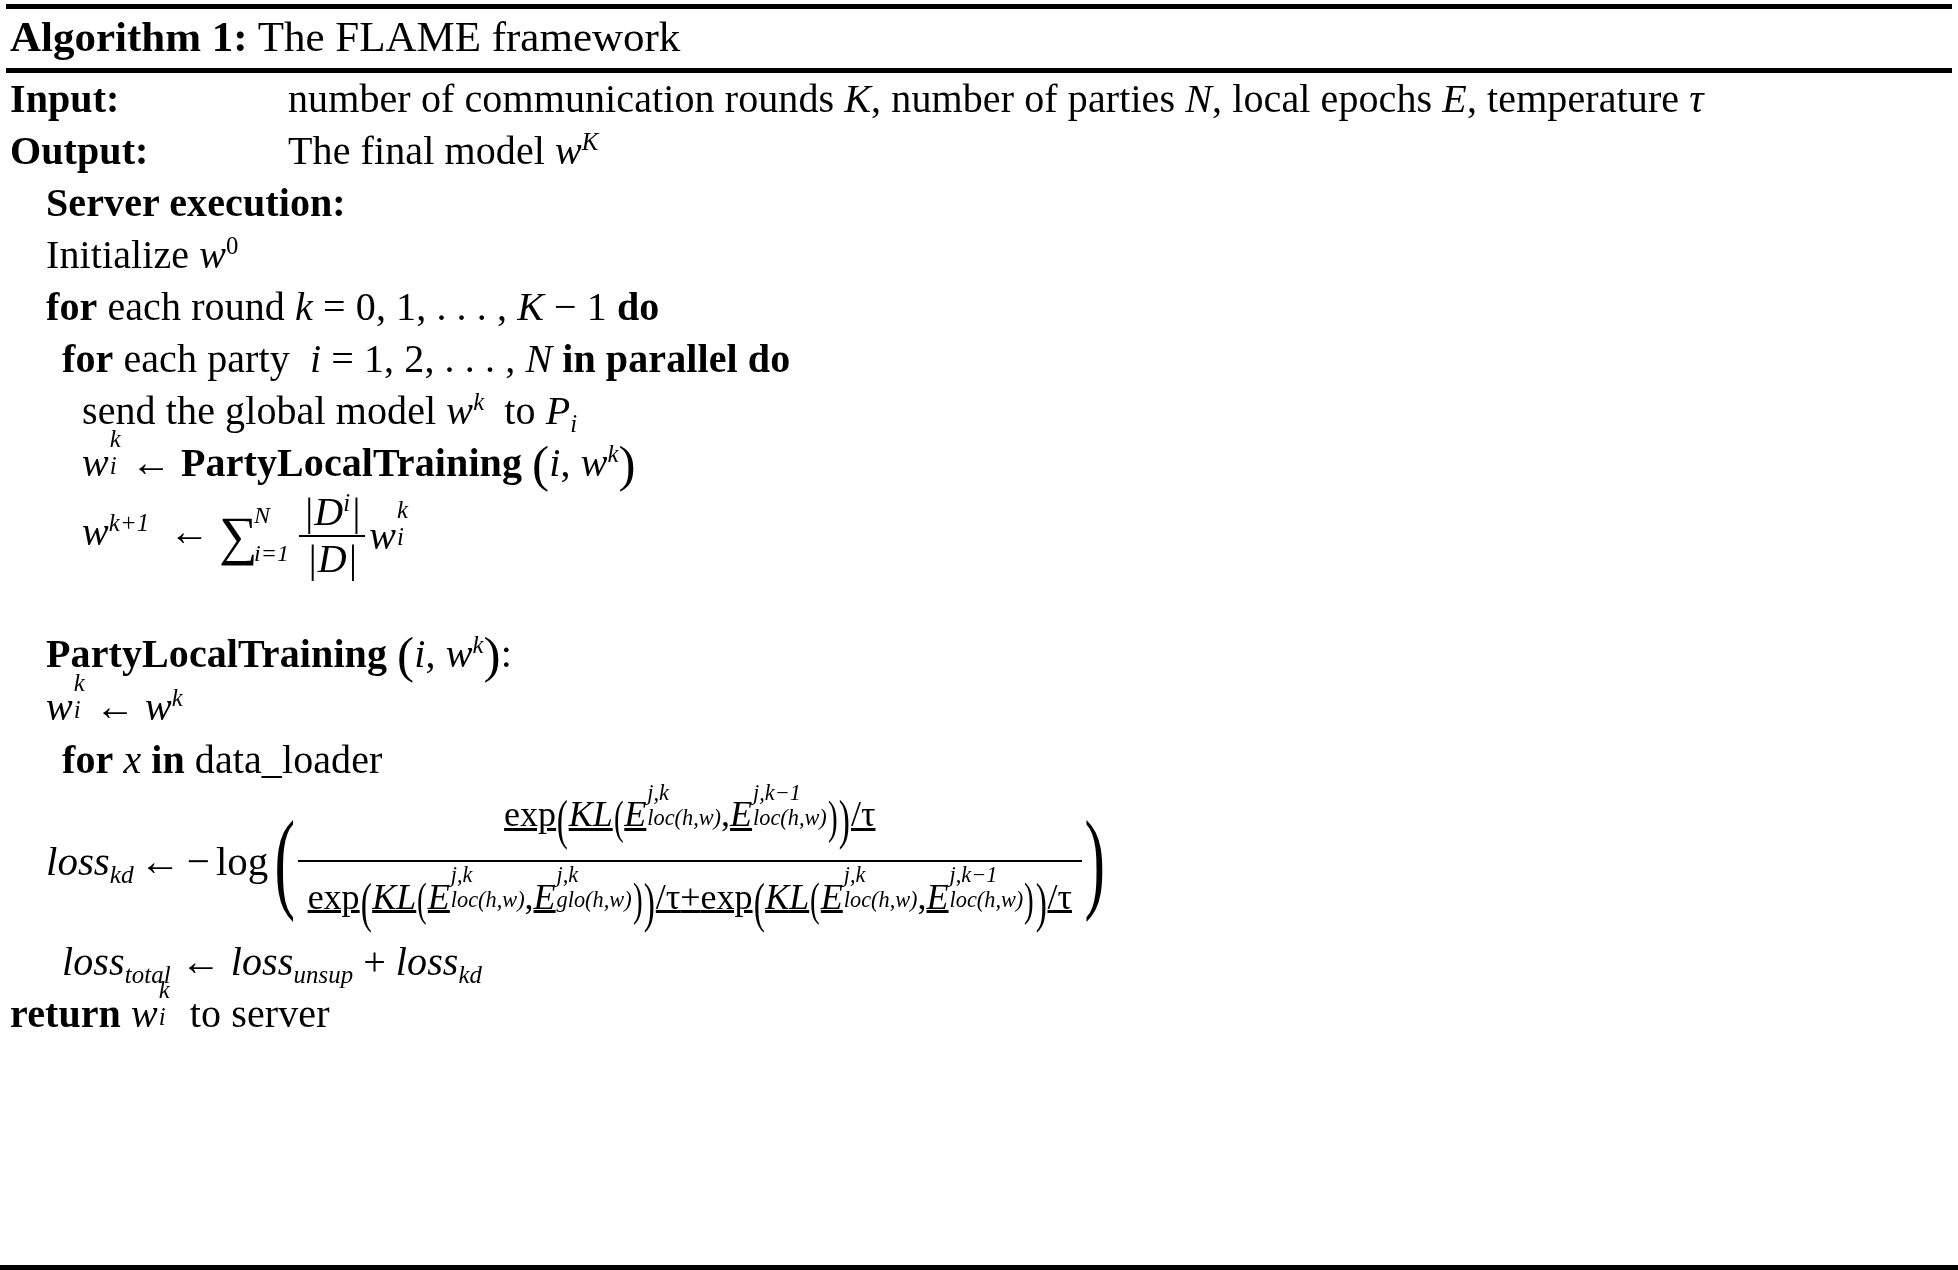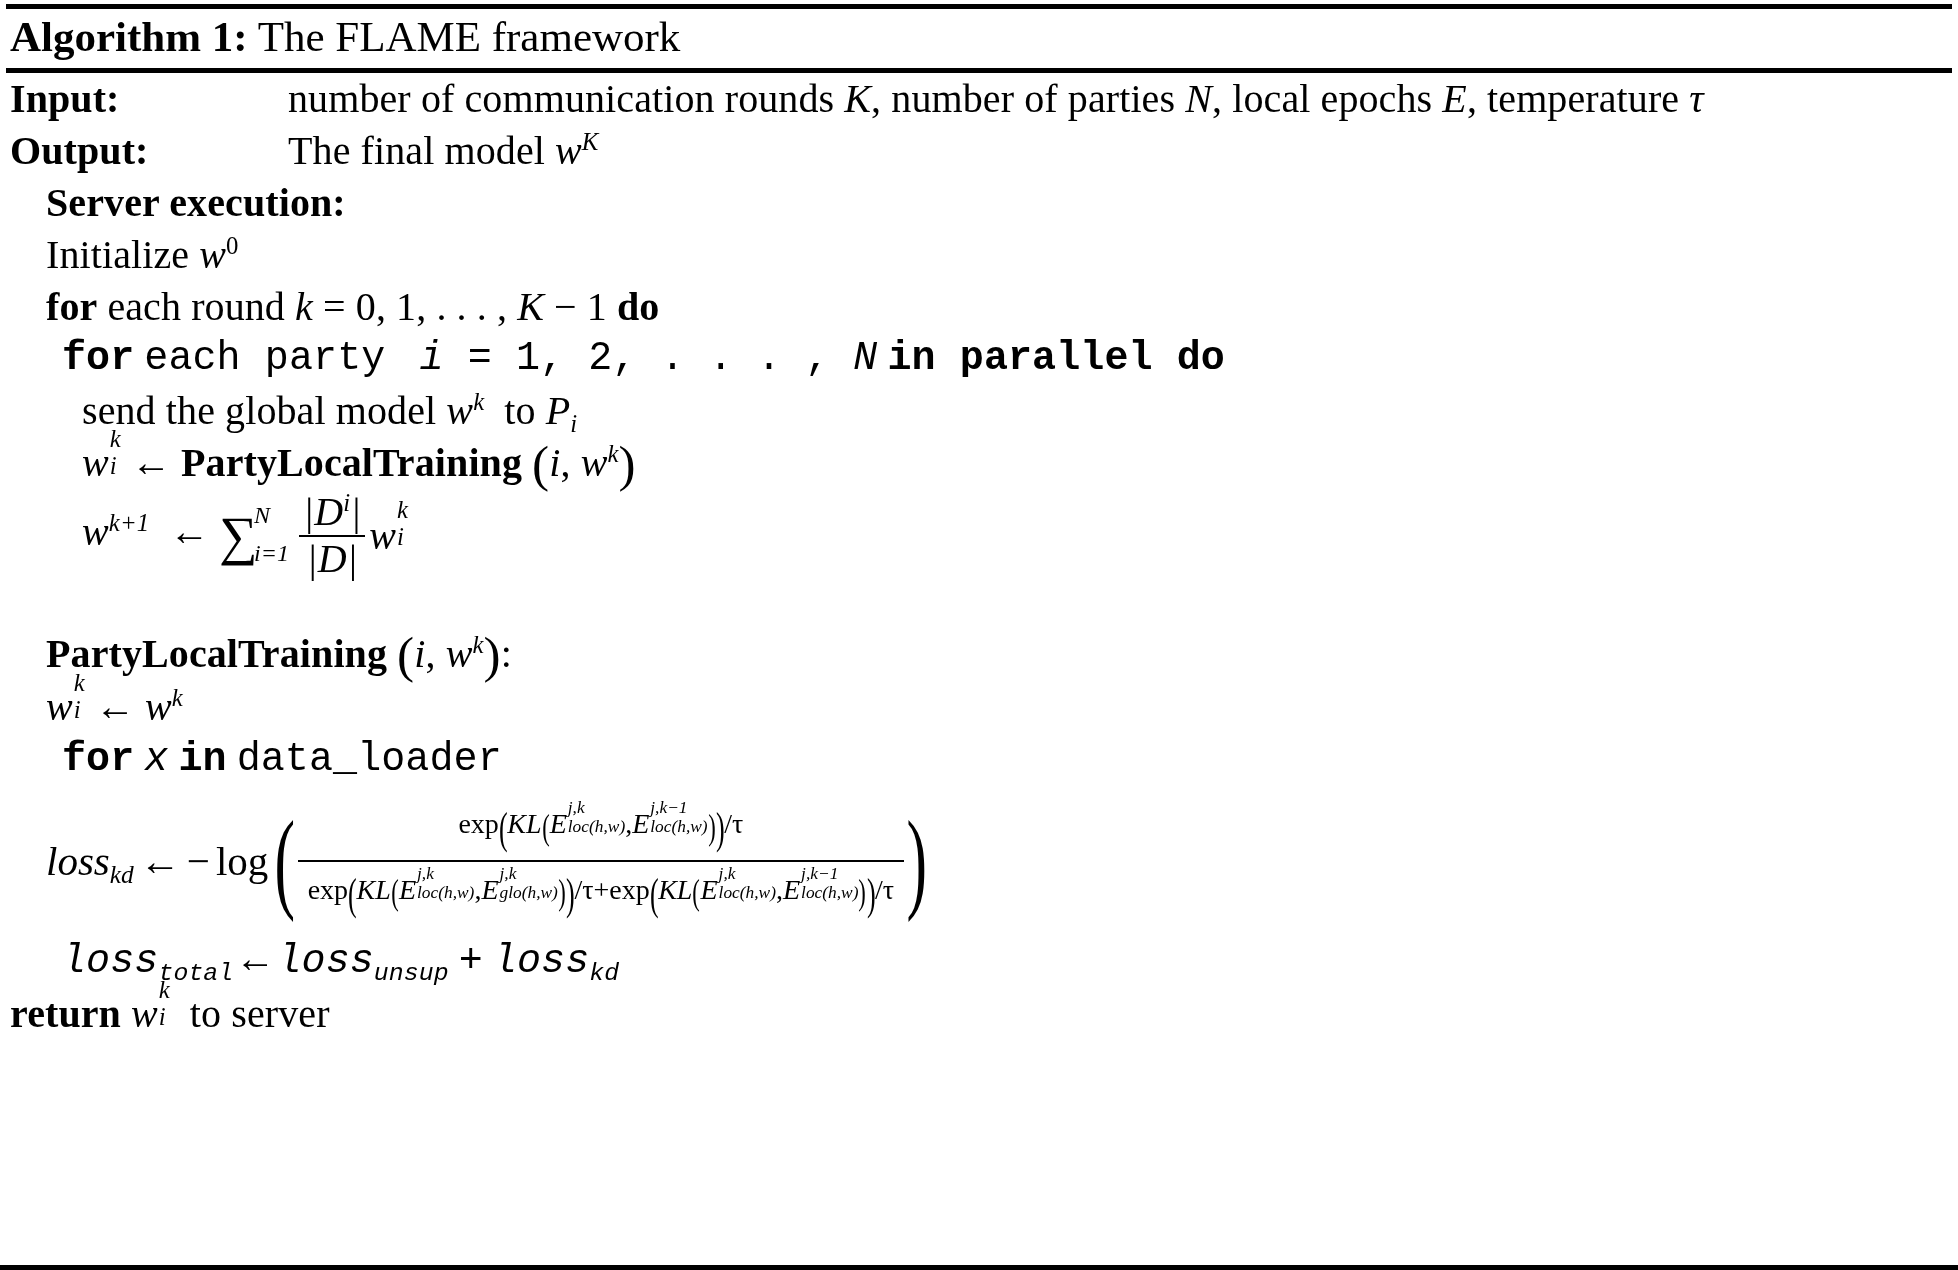--- a/index.html
+++ b/index.html
@@ -49,21 +49,21 @@
     letter-spacing: 0.1px;
   }
 
   .kw   { font-weight: bold; }
   .var  { font-style: italic; }
   .rm   { font-style: normal; }
 
   
   .ind0 { padding-left: 0px; }
   .ind1 { padding-left: 36px; }
-  .ind2 { padding-left: 52px; font-family: Liberation Mono, monospace; }
+  .ind2 { padding-left: 52px; }
   .ind3 { padding-left: 72px; }
 
   .io-label {
     font-weight: bold;
     display: inline-block;
     width: 278px;
   }
 
   sup, sub {
     font-size: 0.62em;
@@ -139,23 +139,24 @@
     font-style: normal;
     line-height: 0.78;
     display: inline-block;
     transform: scaleX(0.55);
     transform-origin: center;
     margin: 0 -8px;
   }
   .bigfrac {
     display: inline-block;
     text-align: center;
-    font-size: 28px;
+    font-size: 36px;
     line-height: 1.35;
     margin: 0 2px;
+    text-decoration: underline;
   }
   .bigfrac .num { display: block; padding: 0 10px 2px 10px; }
   .bigfrac .den { display: block; border-top: 2.5px solid #000; padding: 3px 10px 0 10px; }
 
   .paren-md {
     font-size: 1.55em;
     font-style: normal;
     display: inline-block;
     transform: scaleX(0.6);
     transform-origin: center;

